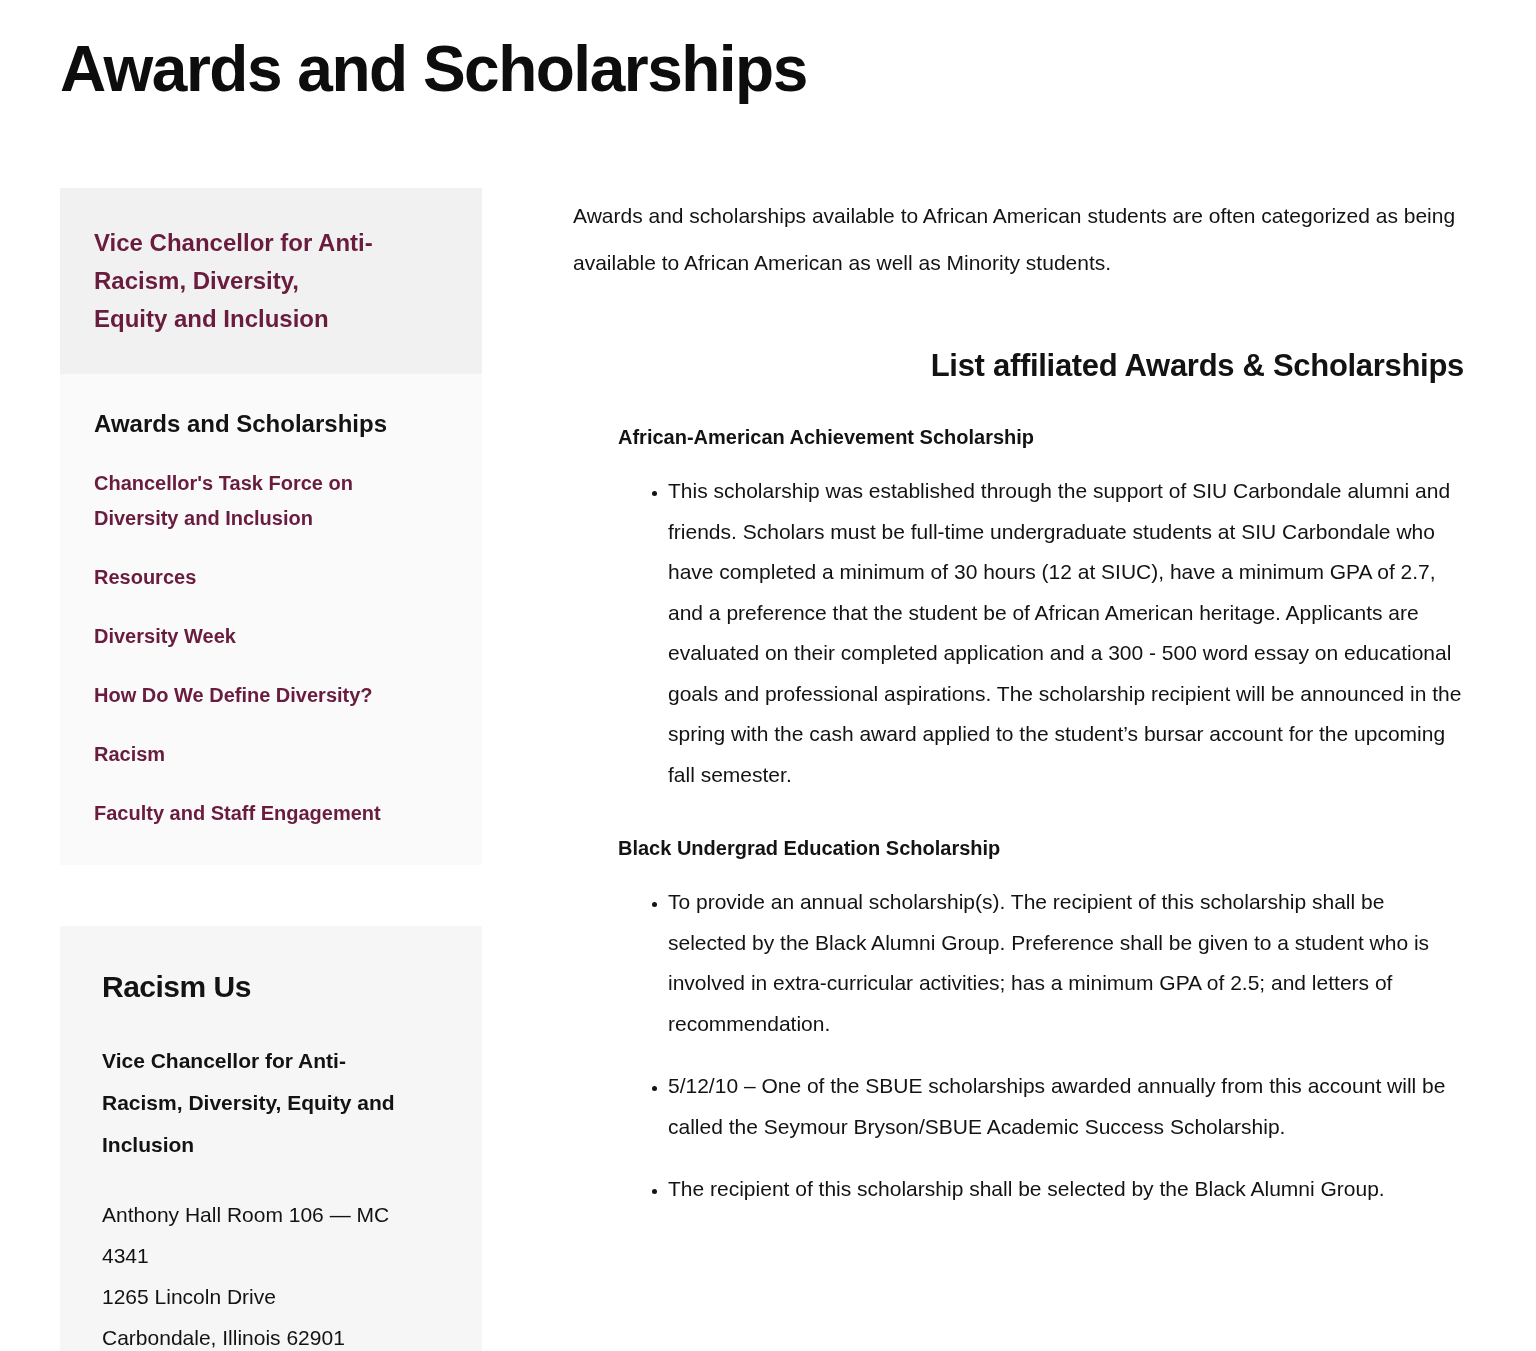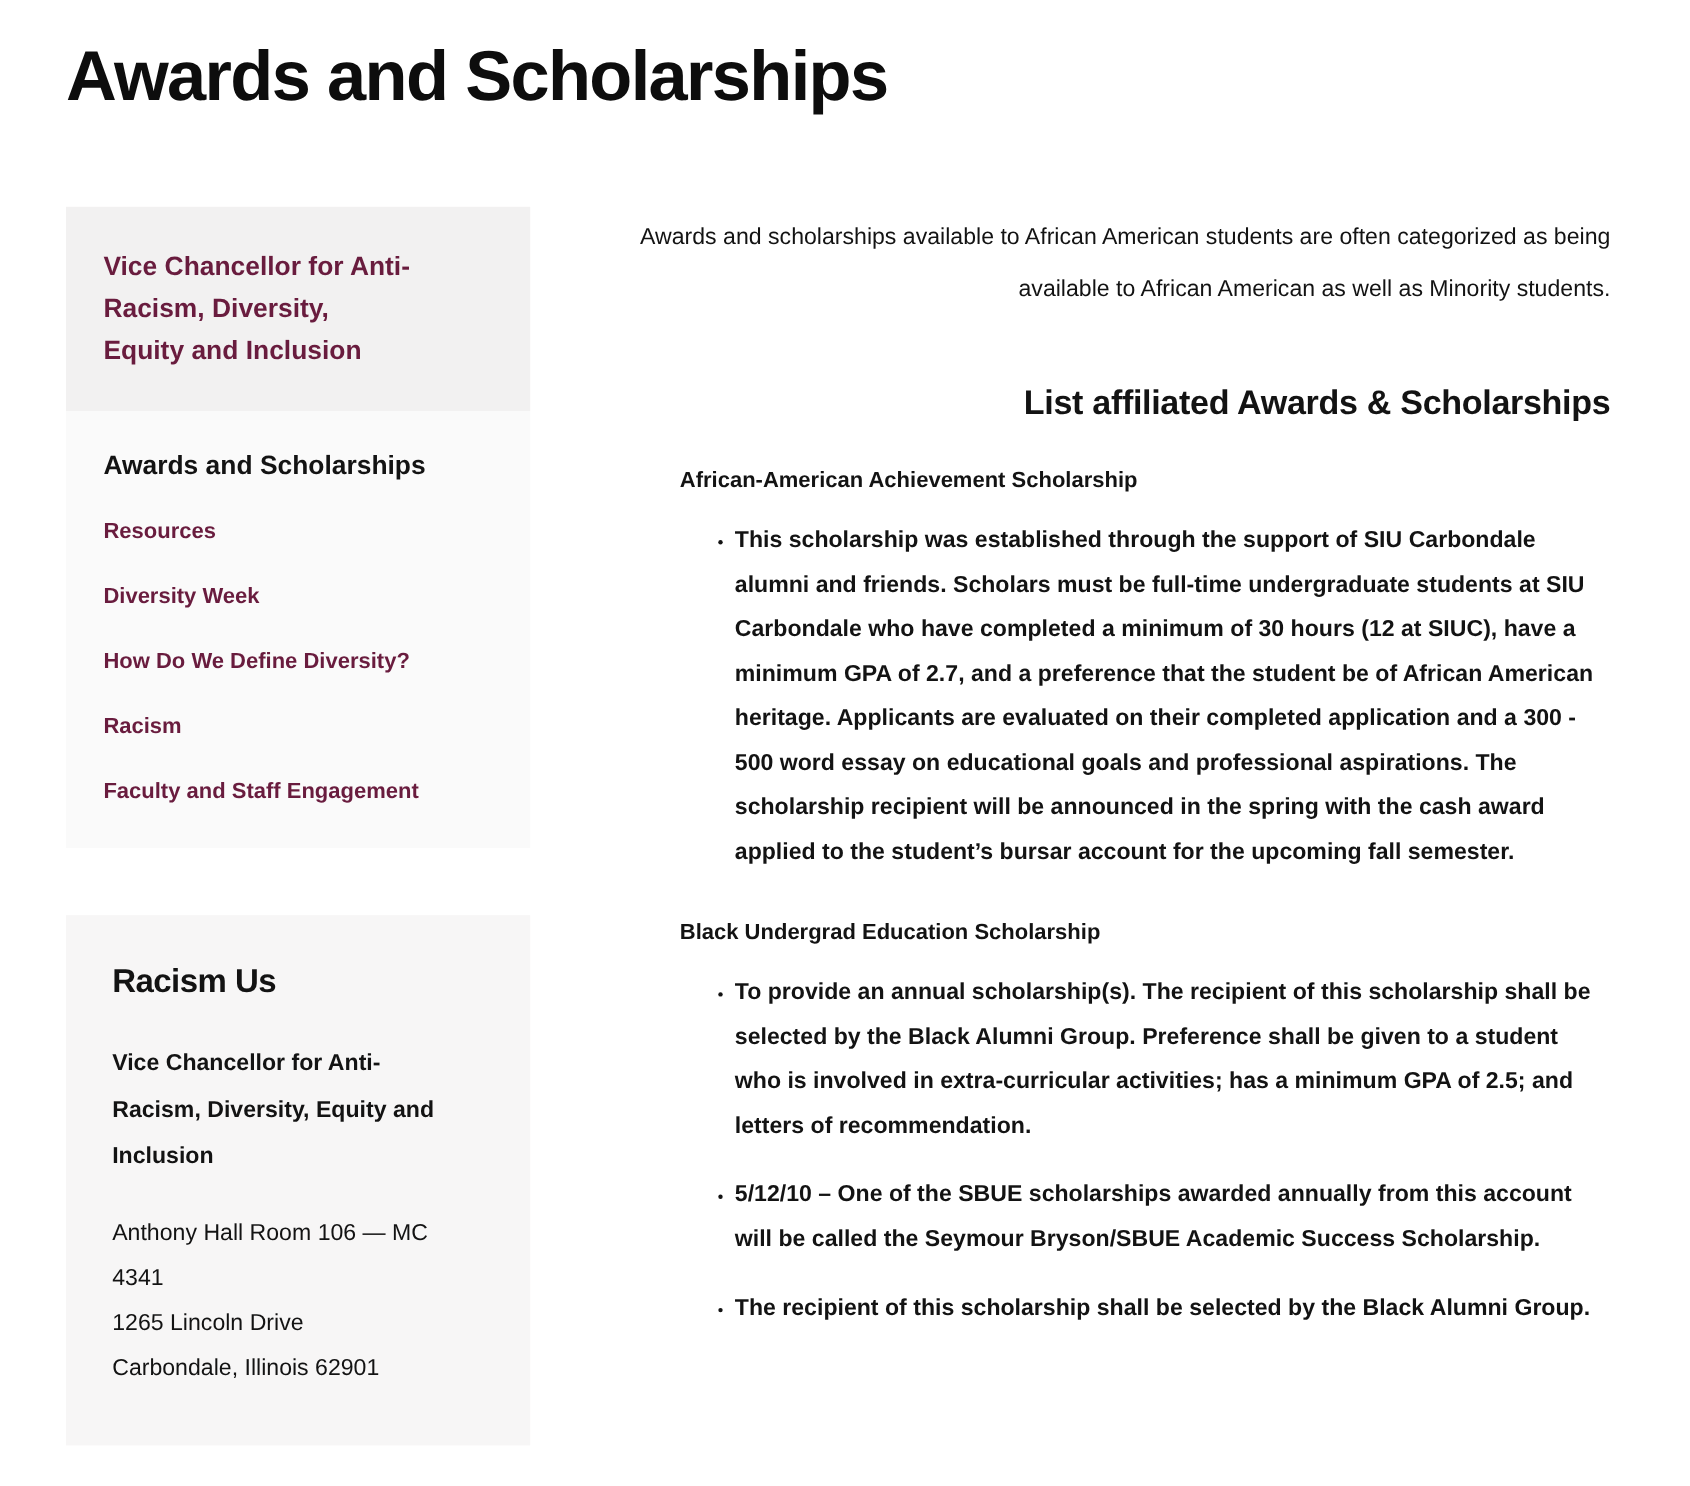--- a/index.html
+++ b/index.html
@@ -86,21 +86,21 @@
     font-size: 21px;
     line-height: 41px;
     white-space: pre-line;
   }
 
   
   .main { margin-left: 91px; width: 891px; }
 
   .intro {
     margin: 4px 0 0 0;
-    text-align: right;
+    text-align: left;
     font-size: 21px;
     line-height: 47px;
   }
   .list-heading {
     margin: 62px 0 0 0;
     text-align: right;
     font-size: 31px;
     font-weight: bold;
     letter-spacing: -0.3px;
   }
@@ -117,21 +117,20 @@
   }
   .sch-bullets {
     margin: 22px 0 0 0;
     padding-left: 95px;
     list-style: disc;
   }
   .sch-bullets li {
     font-size: 21px;
     line-height: 40.5px;
     margin-bottom: 22px;
-    font-weight: bold;
   }
   .sch-bullets li::marker { font-size: 0.72em; }
 </style>
 </head>
 <body>
 
 <div class="page">
 
   <h1 class="page-title">Awards and Scholarships</h1>
 
@@ -141,20 +140,22 @@
 
       <div class="side-head">
         <div class="side-head-title">Vice Chancellor for Anti-
 Racism, Diversity,
 Equity and Inclusion</div>
       </div>
 
       <nav class="side-nav">
         <div class="nav-current">Awards and Scholarships</div>
 
+        <a class="nav-link">Chancellor's Task Force on
+Diversity and Inclusion</a>
         <a class="nav-link">Resources</a>
         <a class="nav-link">Diversity Week</a>
         <a class="nav-link">How Do We Define Diversity?</a>
         <a class="nav-link">Racism</a>
         <a class="nav-link">Faculty and Staff Engagement</a>
       </nav>
 
       <div class="contact-box">
         <h2 class="contact-title">Racism Us</h2>
         <div class="contact-dept">Vice Chancellor for Anti-

